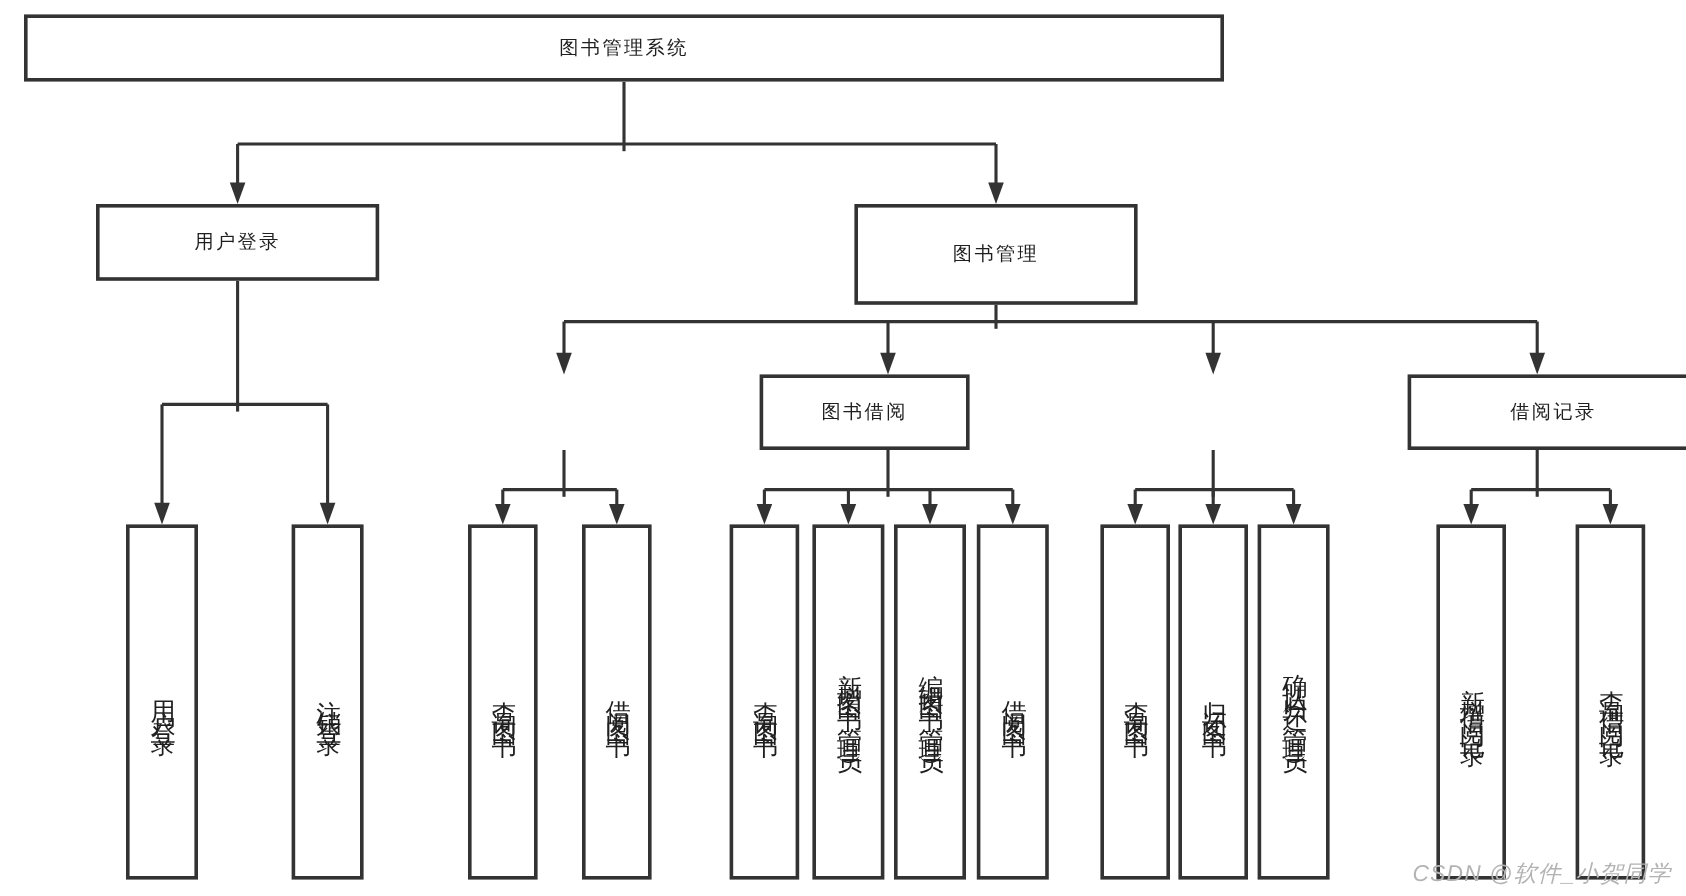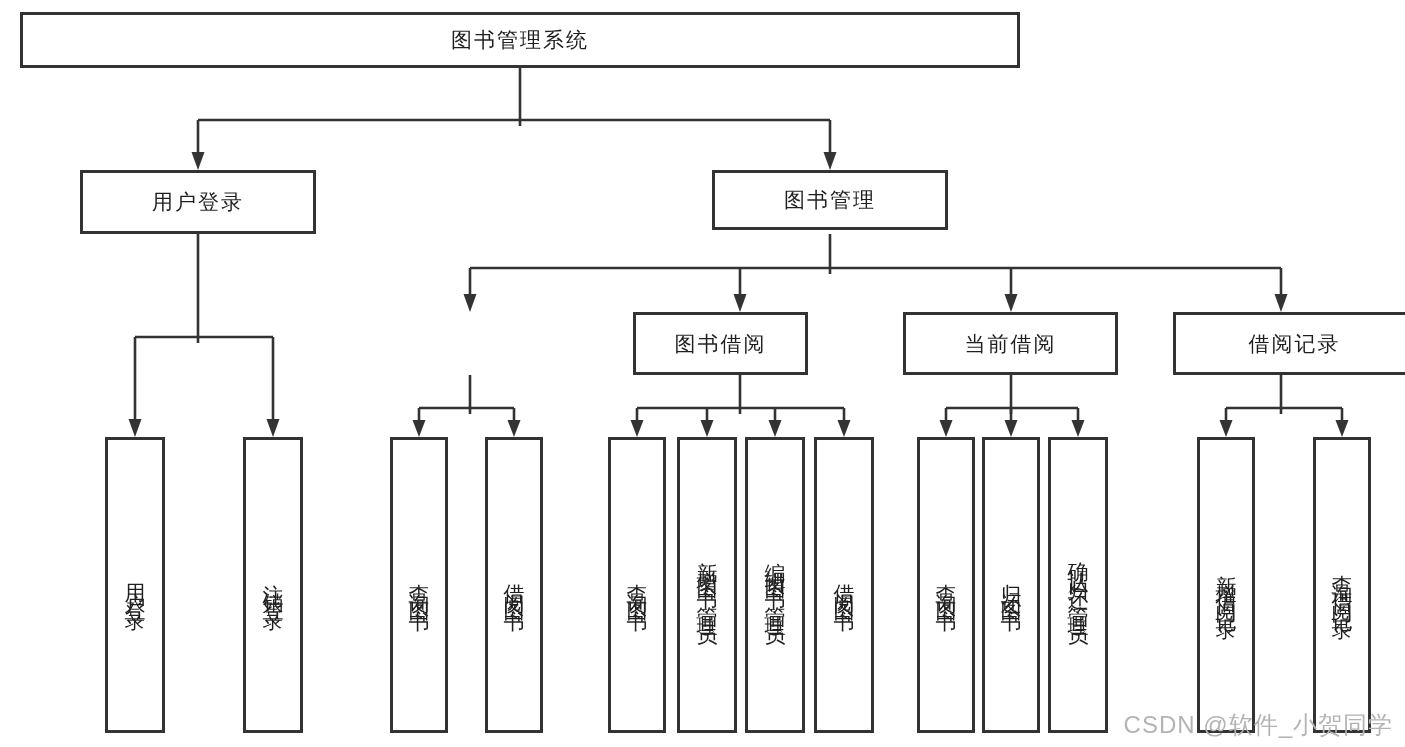--- a/index.html
+++ b/index.html
@@ -32,21 +32,21 @@
   .hbox {
     position: absolute;
     box-sizing: border-box;
     border: 3px solid var(--line);
     background: #fff;
     display: flex;
     align-items: center;
     justify-content: center;
   }
   .hbox span {
-    font-size: 21px;
+    font-size: 16px;
     letter-spacing: 2px;
     color: var(--text);
     white-space: nowrap;
   }
   .vbox {
     position: absolute;
     box-sizing: border-box;
     border: 3px solid var(--line);
     background: #fff;
     top: 437px;
@@ -60,23 +60,24 @@
     text-orientation: mixed;
     font-size: 21px;
     letter-spacing: 9px;
     color: var(--text);
     white-space: nowrap;
   }
   .watermark {
     position: absolute;
     right: 12px;
     bottom: 6px;
-    font-size: 24px;
+    font-size: 19px;
     color: var(--wm);
     letter-spacing: 1px;
+    font-style: italic;
   }
 </style>
 </head>
 <body>
 
 <div class="canvas">
 
   <svg class="connectors" viewBox="0 0 1405 747" aria-hidden="true">
 
     <g>
@@ -153,30 +154,27 @@
     </g>
   </svg>
 
   <div class="hbox" style="left:20px; top:12px; width:1000px; height:56px;">
     <span>图书管理系统</span>
   </div>
 
   <div class="hbox" style="left:80px; top:170px; width:236px; height:64px;">
     <span>用户登录</span>
   </div>
-  <div class="hbox" style="left:712px; top:170px; width:236px; height:60px;">
+  <div class="hbox" style="left:712px; top:170px; width:236px; height:84px;">
     <span>图书管理</span>
   </div>
 
   <div class="hbox" style="left:633px; top:312px; width:175px; height:63px;">
     <span>图书借阅</span>
   </div>
-  <div class="hbox" style="left:903px; top:312px; width:215px; height:63px;">
-    <span>当前借阅</span>
-  </div>
   <div class="hbox" style="left:1173px; top:312px; width:243px; height:63px;">
     <span>借阅记录</span>
   </div>
 
   <div class="vbox" style="left:105px; width:60px;">
     <span>用户登录</span>
   </div>
   <div class="vbox" style="left:243px; width:60px;">
     <span>注销登录</span>
   </div>

